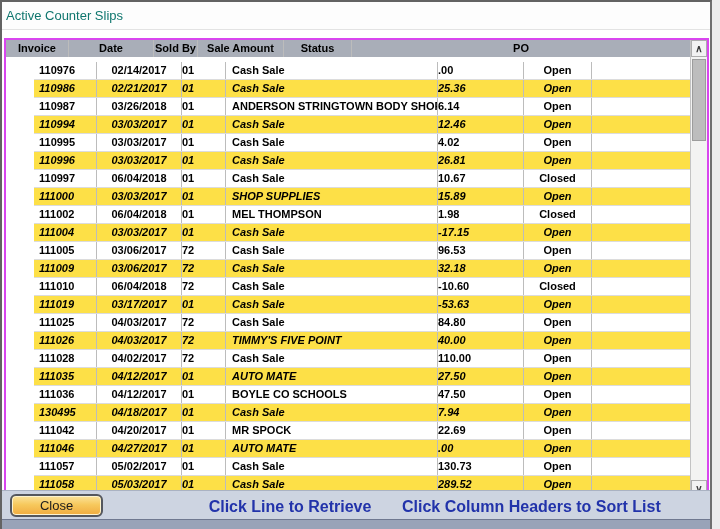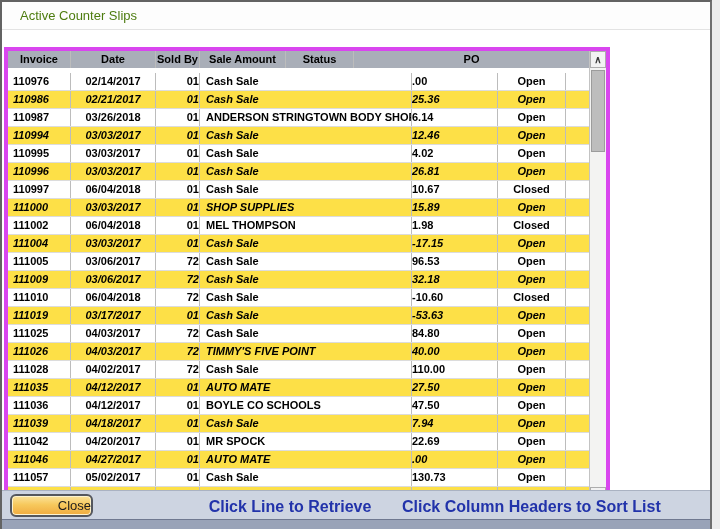--- a/index.html
+++ b/index.html
@@ -20,60 +20,61 @@
   }
   
   .titlebar {
     position:absolute; left:0; top:0; right:0; height:28px;
     background:#fdfdfd;
     border-bottom:1px solid #e3e3e3;
   }
   .titlebar .title {
     display:block;
     line-height:27px;
-    padding-left:18px;
+    padding-left:4px;
     font-size:13px;
-    color:#4d7c0f;
+    color:#0f766e;
     border-radius:11px;
   }
   
   .table-area {
-    position:absolute; left:2px; top:45px;
-    width:606px; height:461px;
-    border:4px solid #d946ef;
+    position:absolute; left:2px; top:36px;
+    width:705px; height:461px;
+    border:2px solid #d946ef;
     background:#ffffff;
     overflow:hidden;
   }
   .grid {
     position:absolute; left:0; top:0; right:17px; bottom:0;
     overflow:hidden;
   }
   .hrow { display:flex; height:22px; }
   .hcell-base {
     font-size:11px; font-weight:700; color:#000;
     background:#a9aeb8;
     border-right:1px solid #8d929a;
     height:22px; line-height:22px;
     overflow:hidden; white-space:nowrap;
   }
   .trow {
     display:flex; height:18px;
     background:#ffffff;
     border-bottom:1px solid #dcdcdc;
+    margin-left:28px;
   }
   .trow.green { background:#fde047;font-style:italic; }
   .cell {
     font-size:11px; font-weight:700; color:#000;
     height:17px; line-height:17px;
     border-right:1px solid #bcbcbc;
     overflow:hidden; white-space:nowrap;
   }
   .c-invoice { width:63px; padding-left:5px; }
   .c-date    { width:85px; text-align:center; }
-  .c-sold    { width:44px; text-align:right; }
+  .c-sold    { width:44px; text-align:left; }
   .c-name    { width:212px; padding-left:6px; }
   .c-amount  { width:86px; text-align:left; padding-right:0; }
   .c-status  { width:68px; text-align:center; }
   .c-po      { flex:1; border-right:none; }
   .hcell { padding:0; text-align:center; }
   
   .scrollbar {
     position:absolute; top:0; right:0; bottom:0; width:17px;
     background:#f3f3f2;
     border-left:1px solid #c3c3c3;
@@ -96,28 +97,28 @@
     border:1px solid #9c9c9c;
   }
   
   .footer {
     position:absolute; left:0; right:0; bottom:10px; height:29px;
     background:#cdd4e1;
     border-top:1px solid #aab2c2;
   }
   .close-btn {
     position:absolute; left:8px; top:3px;
-    width:83px; height:23px;
+    width:93px; height:23px;
     background:linear-gradient(180deg,#fbe39b 0%,#f7c95d 45%,#f0ab3f 100%);
     border:2px solid #54575e;
     border-radius:6px;
     box-shadow:inset 0 0 0 1px #fdf3cf;
     font-family:"Liberation Sans", sans-serif;
     font-size:13px; color:#1d1d1d;
-    text-align:right;
+    text-align:center;
     cursor:pointer;
   }
   .hint {
     position:absolute; top:7px;
     font-size:16px; font-weight:700;
     color:#2233aa;
     text-align:center;
     white-space:nowrap;
   }
   .hint-retrieve { left:178px; width:220px; }
@@ -313,21 +314,21 @@
           <div class="trow">
             <div class="cell c-invoice">111036</div>
             <div class="cell c-date">04/12/2017</div>
             <div class="cell c-sold">01</div>
             <div class="cell c-name">BOYLE CO SCHOOLS</div>
             <div class="cell c-amount">47.50</div>
             <div class="cell c-status">Open</div>
             <div class="cell c-po"></div>
           </div>
           <div class="trow green">
-            <div class="cell c-invoice">111039</div>
+            <div class="cell c-invoice">130495</div>
             <div class="cell c-date">04/18/2017</div>
             <div class="cell c-sold">01</div>
             <div class="cell c-name">Cash Sale</div>
             <div class="cell c-amount">7.94</div>
             <div class="cell c-status">Open</div>
             <div class="cell c-po"></div>
           </div>
           <div class="trow">
             <div class="cell c-invoice">111042</div>
             <div class="cell c-date">04/20/2017</div>

